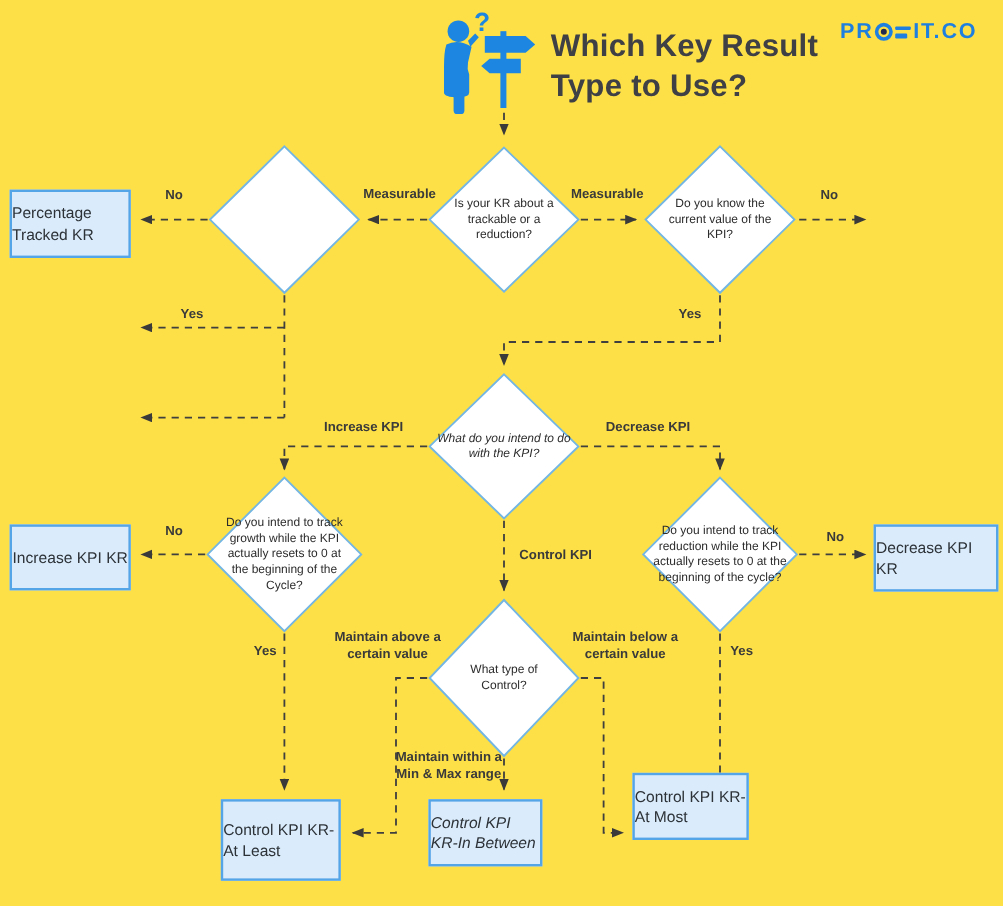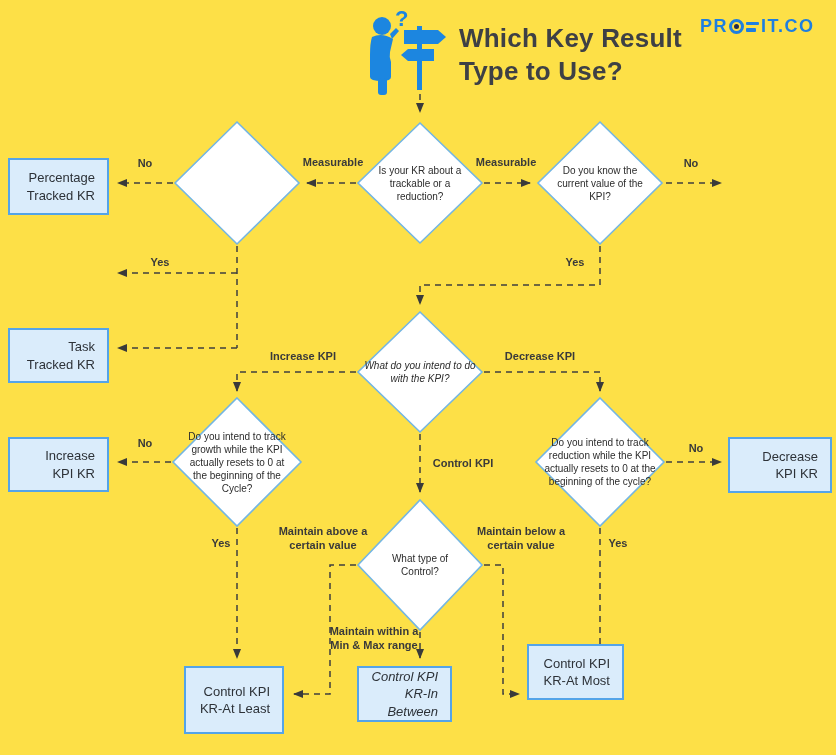--- a/index.html
+++ b/index.html
@@ -12,22 +12,22 @@
         font-weight:800;font-size:18px;color:#1e7fe0;letter-spacing:1.5px;}
   .logo .target{width:15px;height:15px;border:3px solid #1e7fe0;border-radius:50%;
         box-sizing:border-box;position:relative;margin:0 1px;}
   .logo .target:after{content:"";position:absolute;left:2px;top:2px;width:5px;height:5px;
         border-radius:50%;background:#222b4e;}
   .logo .fbars{display:inline-flex;flex-direction:column;gap:3px;margin:0 2px 0 1px;}
   .logo .fbars i{display:block;height:3.5px;background:#1e7fe0;border-radius:1px;}
   .logo .fbars i.b1{width:13px;}
   .logo .fbars i.b2{width:10px;}
   .box{position:absolute;background:#daecfb;border:2px solid #54a4e8;box-sizing:border-box;
-       display:flex;align-items:center;justify-content:center;text-align:right;
-       font-size:13px;color:#2d3238;line-height:1.32;padding:12px;}
+       display:flex;align-items:center;justify-content:center;text-align:left;
+       font-size:13px;color:#2d3238;line-height:1.32;padding:0;}
   .dlabel{position:absolute;transform:translate(-50%,-50%);text-align:center;
        font-size:10px;color:#2c2c2c;line-height:1.3;}
   .elabel{position:absolute;transform:translate(-50%,-50%);font-weight:700;font-size:11px;
        color:#3a3a3a;text-align:center;white-space:nowrap;}
   .elabel.wrap{white-space:normal;line-height:1.25;font-size:11px;}
 </style>
 </head>
 <body>
 
 <div class="stage">
@@ -97,21 +97,20 @@
   </svg>
 
   <div class="dlabel" style="left:420px;top:183px;width:104px;">Is your KR about a trackable or a reduction?</div>
   <div class="dlabel" style="left:600px;top:183px;width:96px;">Do you know the current value of the KPI?</div>
   <div class="dlabel" style="left:420px;top:372px;width:116px;font-style:italic;">What do you intend to do with the KPI?</div>
   <div class="dlabel" style="left:237px;top:462px;width:104px;">Do you intend to track growth while the KPI actually resets to 0 at the beginning of the Cycle?</div>
   <div class="dlabel" style="left:600px;top:462px;width:116px;">Do you intend to track reduction while the KPI actually resets to 0 at the beginning of the cycle?</div>
   <div class="dlabel" style="left:420px;top:565px;width:76px;">What type of Control?</div>
 
   <div class="box" style="left:8px;top:158px;width:101px;height:57px;">Percentage Tracked KR</div>
-  <div class="box" style="left:8px;top:328px;width:101px;height:55px;">Task Tracked KR</div>
   <div class="box" style="left:8px;top:437px;width:101px;height:55px;">Increase KPI KR</div>
   <div class="box" style="left:728px;top:437px;width:104px;height:56px;">Decrease KPI KR</div>
   <div class="box" style="left:184px;top:666px;width:100px;height:68px;">Control KPI KR-At Least</div>
   <div class="box" style="left:357px;top:666px;width:95px;height:56px;font-style:italic;">Control KPI KR-In Between</div>
   <div class="box" style="left:527px;top:644px;width:97px;height:56px;">Control KPI KR-At Most</div>
 
   <div class="elabel" style="left:145px;top:163px;">No</div>
   <div class="elabel" style="left:333px;top:162px;">Measurable</div>
   <div class="elabel" style="left:506px;top:162px;">Measurable</div>
   <div class="elabel" style="left:691px;top:163px;">No</div>

